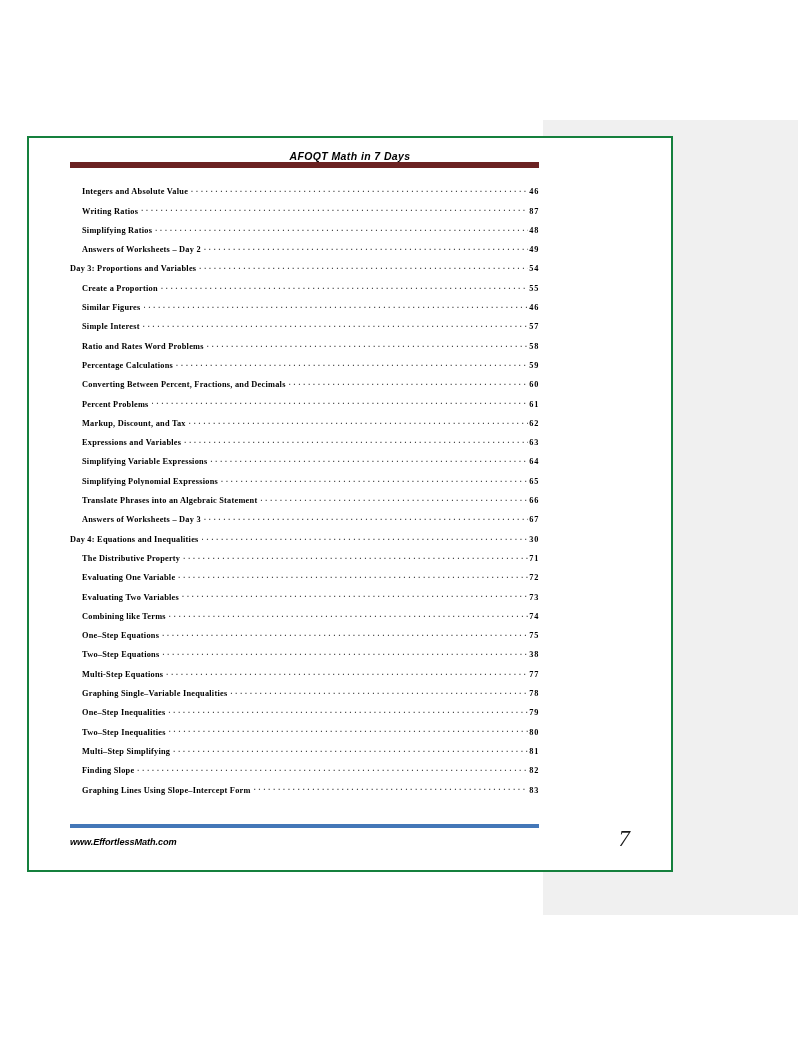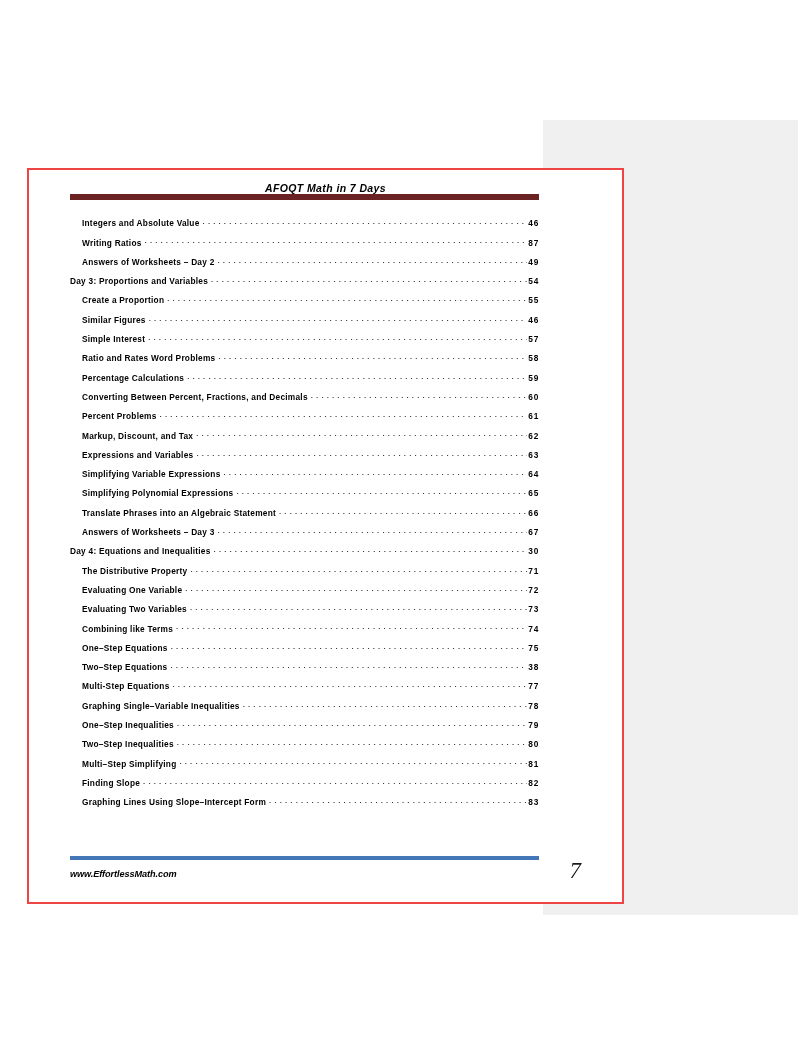--- a/index.html
+++ b/index.html
@@ -22,25 +22,25 @@
     top: 120px;
     width: 255px;
     height: 795px;
     background: #f0f0f0;
   }
 
   
   #page-sheet {
     position: absolute;
     left: 27px;
-    top: 168px;
-    width: 597px;
+    top: 136px;
+    width: 646px;
     height: 736px;
     background: #ffffff;
-    border: 2px solid #ef4444;
+    border: 2px solid #15803d;
     box-sizing: border-box;
   }
 
   
   #running-head {
     position: absolute;
     left: 0;
     right: 0;
     top: 8px;
     text-align: center;
@@ -71,20 +71,21 @@
   }
   .toc-entry {
     display: flex;
     align-items: baseline;
     height: 19.3px;
     font-size: 8.3px;
     font-weight: bold;
     color: #000000;
     letter-spacing: 0.25px;
     white-space: nowrap;
+    font-family: Liberation Serif, serif;
   }
   .toc-entry.level-1 { padding-left: 0px; justify-content: flex-end; }
   .toc-entry.level-2 { padding-left: 12px; }
 
   .toc-title { flex: 0 0 auto; }
   .toc-leader {
     flex: 1 1 auto;
     margin: 0 1px 0 3px;
     overflow: hidden;
     height: 1em;
@@ -164,20 +165,25 @@
         <span class="toc-title">Integers and Absolute Value</span>
         <span class="toc-leader"></span>
         <span class="toc-page">46</span>
       </div>
       <div class="toc-entry level-2">
         <span class="toc-title">Writing Ratios</span>
         <span class="toc-leader"></span>
         <span class="toc-page">87</span>
       </div>
       <div class="toc-entry level-2">
+        <span class="toc-title">Simplifying Ratios</span>
+        <span class="toc-leader"></span>
+        <span class="toc-page">48</span>
+      </div>
+      <div class="toc-entry level-2">
         <span class="toc-title">Answers of Worksheets – Day 2</span>
         <span class="toc-leader"></span>
         <span class="toc-page">49</span>
       </div>
       <div class="toc-entry level-1">
         <span class="toc-title">Day 3: Proportions and Variables</span>
         <span class="toc-leader"></span>
         <span class="toc-page">54</span>
       </div>
       <div class="toc-entry level-2">

